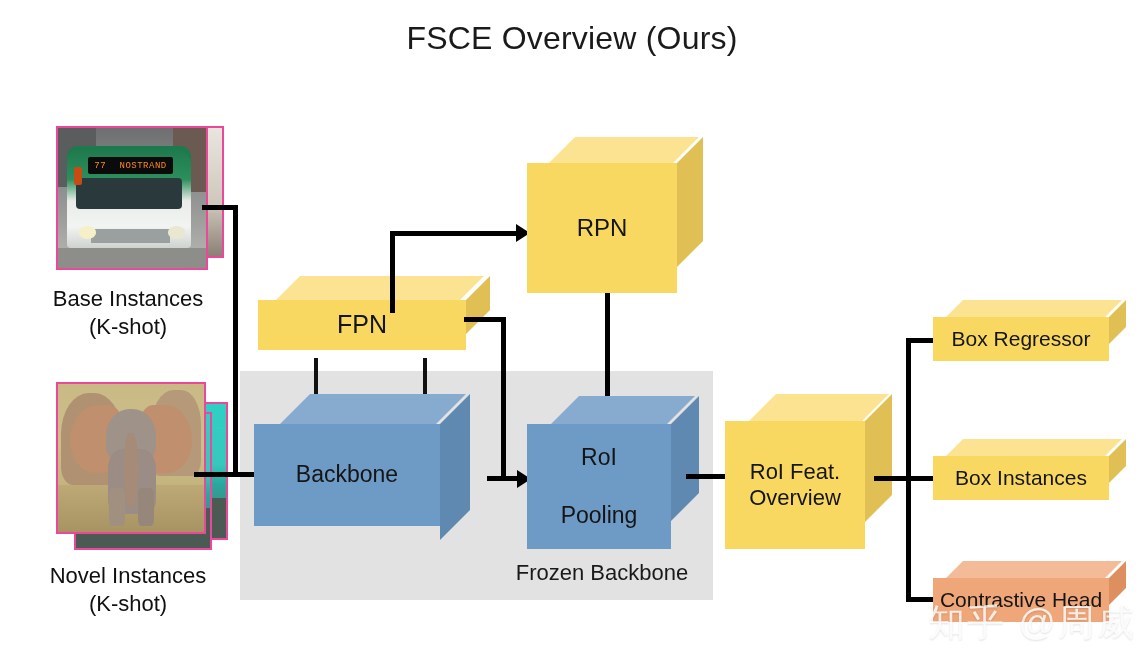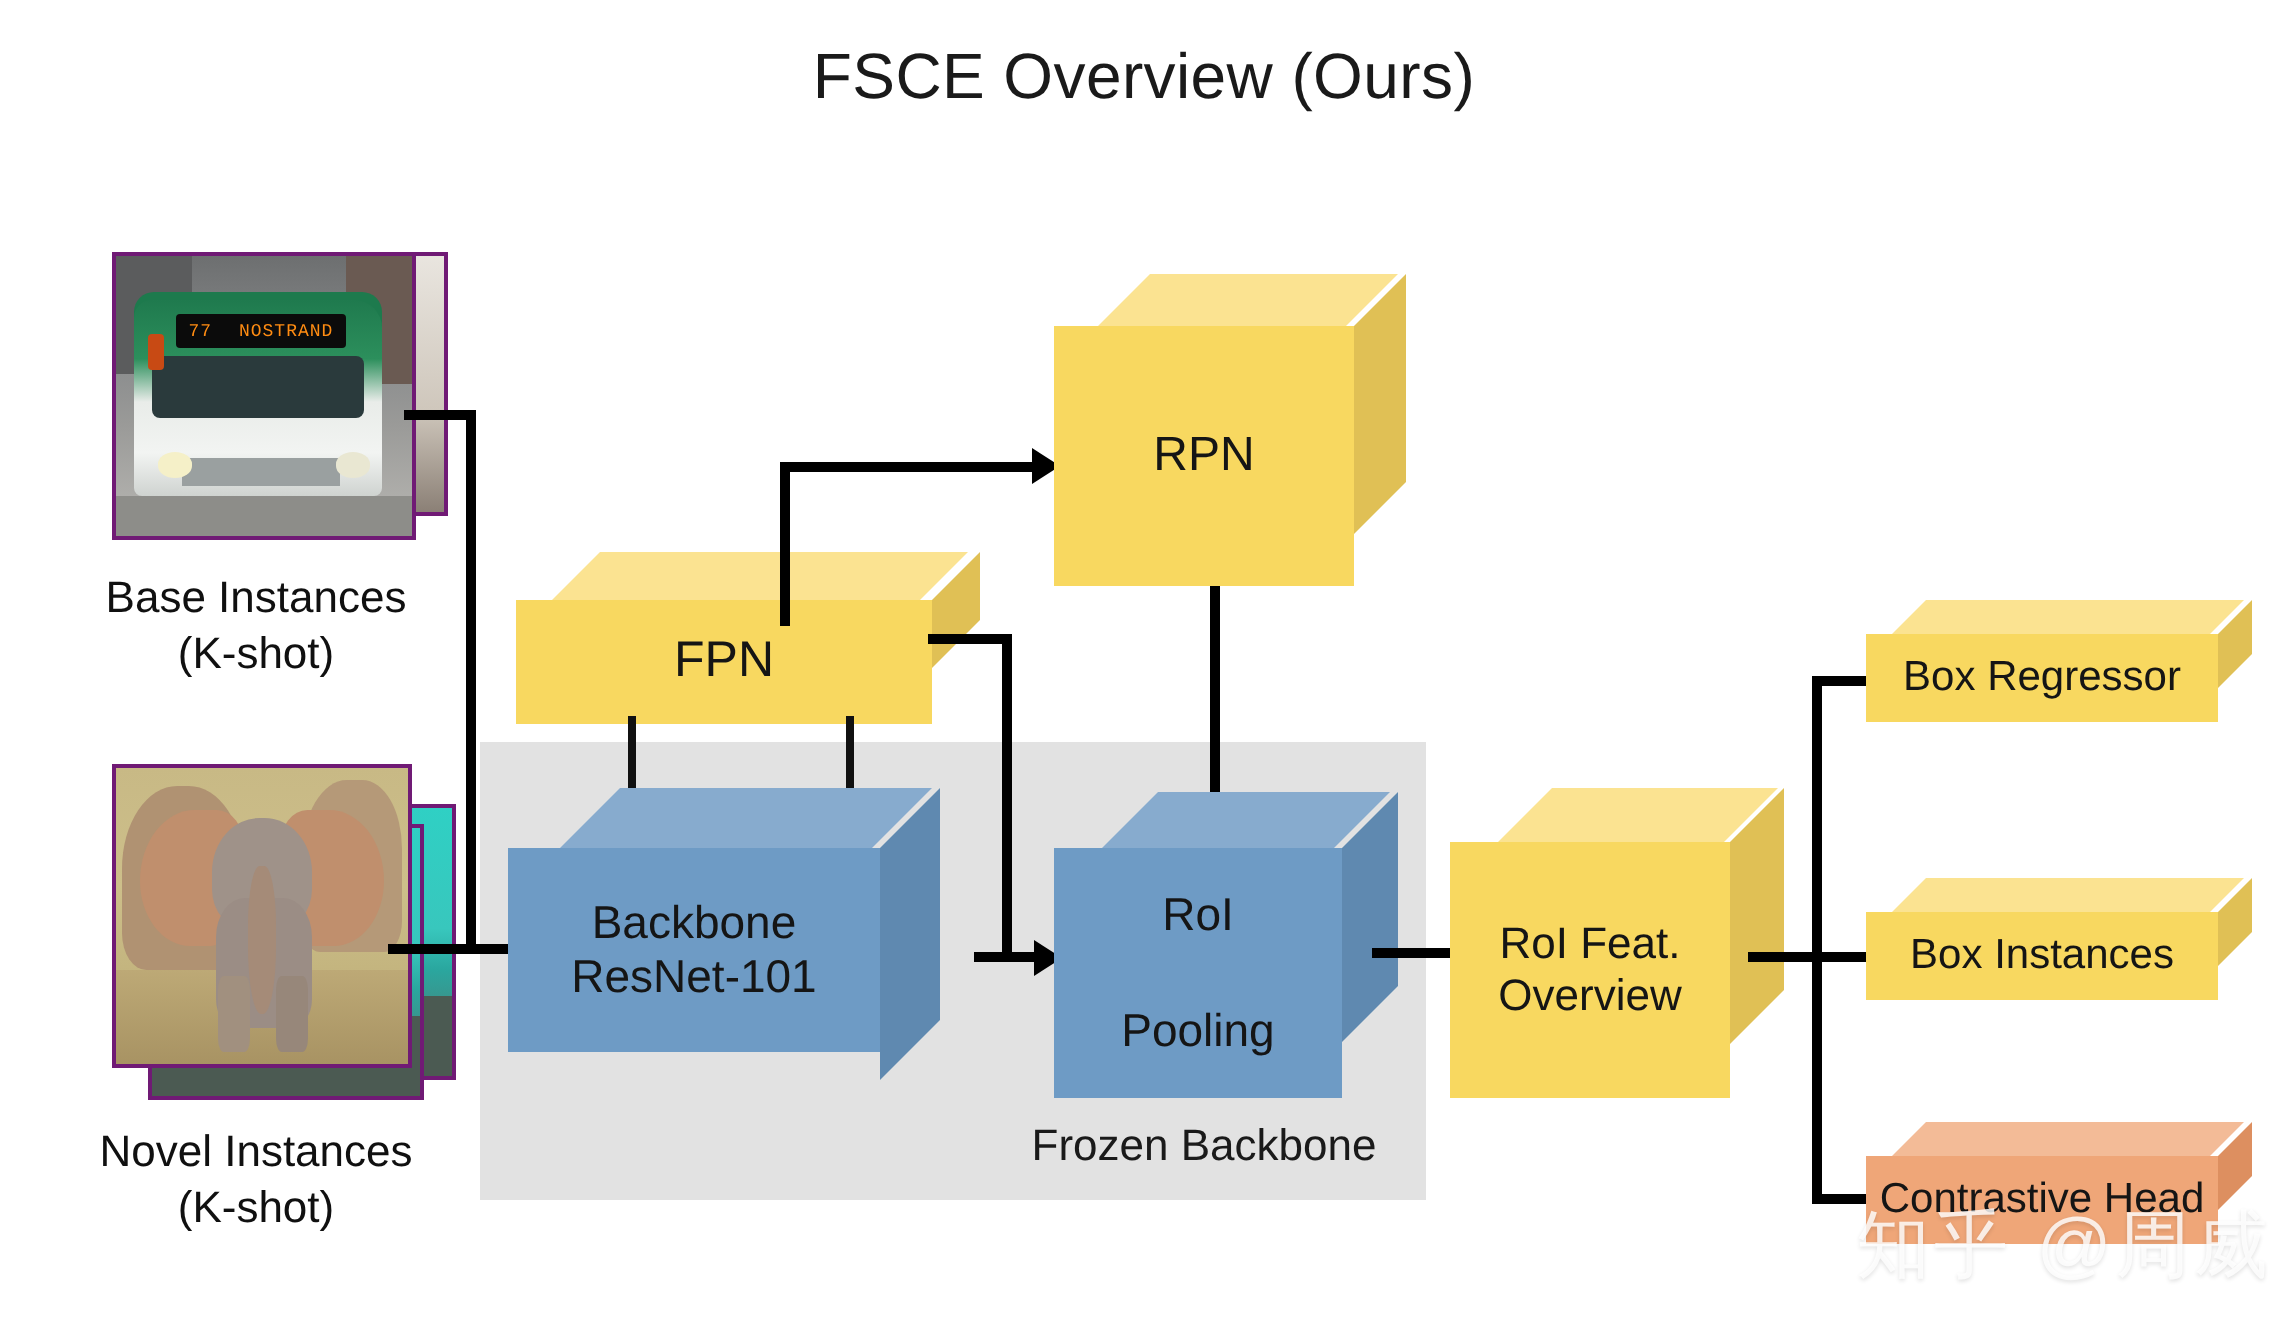--- a/index.html
+++ b/index.html
@@ -110,21 +110,21 @@
   .arrow-down {
     border-left: 9px solid transparent;
     border-right: 9px solid transparent;
     border-top: 14px solid #000;
   }
 
   
   .photo-stack { position: absolute; }
   .photo {
     position: absolute;
-    border: 2px solid #701a75;
+    border: 2px solid #ec4899;
     background: #bbb;
     overflow: hidden;
   }
   .photo-inner { position: absolute; inset: 0; }
 
   .caption {
     position: absolute;
     text-align: center;
     font-size: 22px;
     color: #101010;
@@ -254,21 +254,21 @@
   </div>
 
   <div class="ln" style="left:202px; top:205px; width:36px; height:5px;"></div>
 
   <div class="ln" style="left:233px; top:205px; width:5px; height:272px;"></div>
 
   <div class="ln" style="left:194px; top:472px; width:44px; height:5px;"></div>
 
   <div class="ln" style="left:233px; top:472px; width:40px; height:5px;"></div>
 
-  <div class="box3d yellow slab" style="left:258px; top:300px; width:208px; height:62px;">
+  <div class="box3d yellow slab" style="left:258px; top:300px; width:208px; height:50px;">
     <div class="face-top" style="left:18px; top:-24px; width:208px; height:24px;
          background:#fbe391; clip-path: polygon(0 100%, 24px 0, 100% 0, calc(100% - 24px) 100%);"></div>
     <div class="face-side" style="left:208px; top:-24px; width:24px; height:58px;
          background:#e0c055; clip-path: polygon(0 24px, 100% 0, 100% 34px, 0 58px);"></div>
     <div class="face-front" style="font-size:25px;">FPN</div>
   </div>
 
   <div class="ln ln-thin" style="left:314px; top:358px; width:4px; height:70px;"></div>
   <div class="ln ln-thin" style="left:423px; top:358px; width:4px; height:70px;"></div>
 
@@ -288,21 +288,20 @@
   <div class="ln" style="left:605px; top:293px; width:5px; height:112px;"></div>
   <div class="arrowhead arrow-down" style="left:598px; top:403px;"></div>
 
   <div class="box3d blue" style="left:254px; top:424px; width:186px; height:102px;">
     <div class="face-top" style="left:26px; top:-30px; width:186px; height:30px;
          background:#87abce; clip-path: polygon(0 100%, 30px 0, 100% 0, calc(100% - 30px) 100%);"></div>
     <div class="face-side" style="left:186px; top:-30px; width:30px; height:146px;
          background:#5f89b0; clip-path: polygon(0 30px, 100% 0, 100% 116px, 0 146px);"></div>
     <div class="face-front" style="font-size:23px; flex-direction:column;">
       <span>Backbone</span>
-      <span>ResNet-101</span>
     </div>
   </div>
 
   <div class="ln" style="left:464px; top:317px; width:42px; height:5px;"></div>
   <div class="ln" style="left:501px; top:317px; width:5px; height:162px;"></div>
   <div class="ln" style="left:487px; top:476px; width:33px; height:5px;"></div>
   <div class="arrowhead arrow-right" style="left:517px; top:470px;"></div>
 
   <div class="box3d blue" style="left:527px; top:424px; width:144px; height:125px;">
     <div class="face-top" style="left:24px; top:-28px; width:144px; height:28px;

